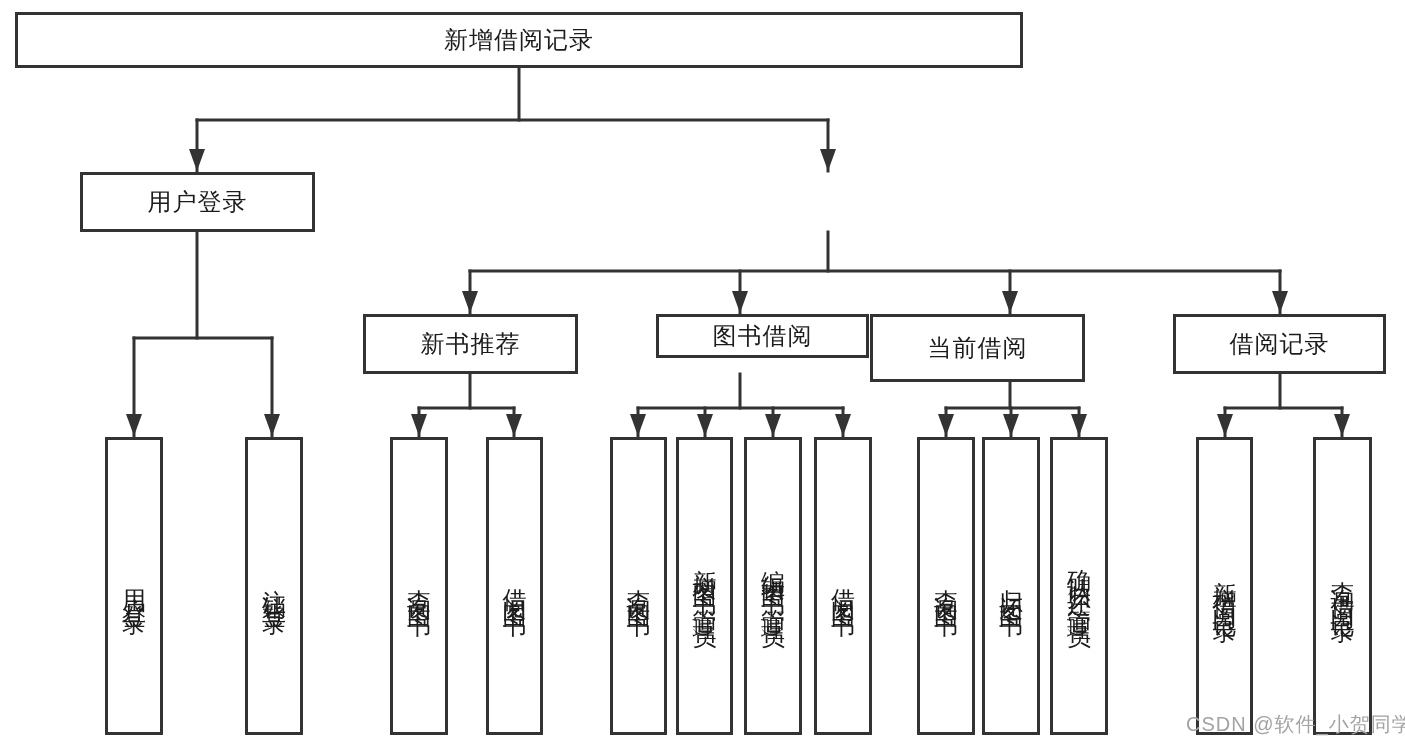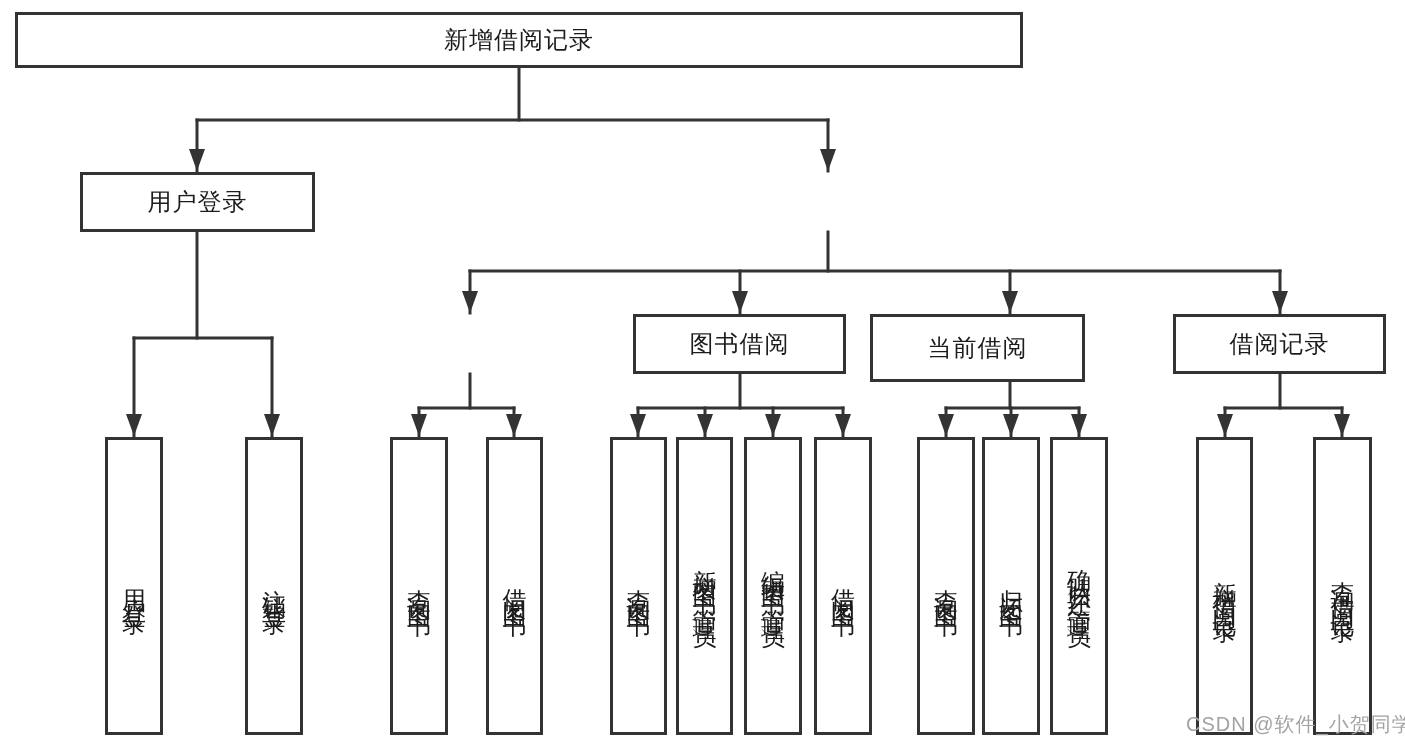--- a/index.html
+++ b/index.html
@@ -83,21 +83,24 @@
   </svg>
 
   <div class="node h" style="left:15px;top:12px;width:1008px;height:56px">
     <span>新增借阅记录</span>
   </div>
 
   <div class="node h" style="left:80px;top:172px;width:235px;height:60px">
     <span>用户登录</span>
   </div>
 
-  <div class="node h" style="left:633px;top:314px;width:213px;height:60px">
+  <div class="node h" style="left:363px;top:314px;width:215px;height:60px">
+    <span>新书推荐</span>
+  </div>
+  <div class="node h" style="left:656px;top:314px;width:213px;height:44px">
     <span>图书借阅</span>
   </div>
   <div class="node h" style="left:870px;top:314px;width:215px;height:68px">
     <span>当前借阅</span>
   </div>
   <div class="node h" style="left:1173px;top:314px;width:213px;height:60px">
     <span>借阅记录</span>
   </div>
 
   <div class="node v" style="left:105px;top:437px;width:58px;height:298px">

